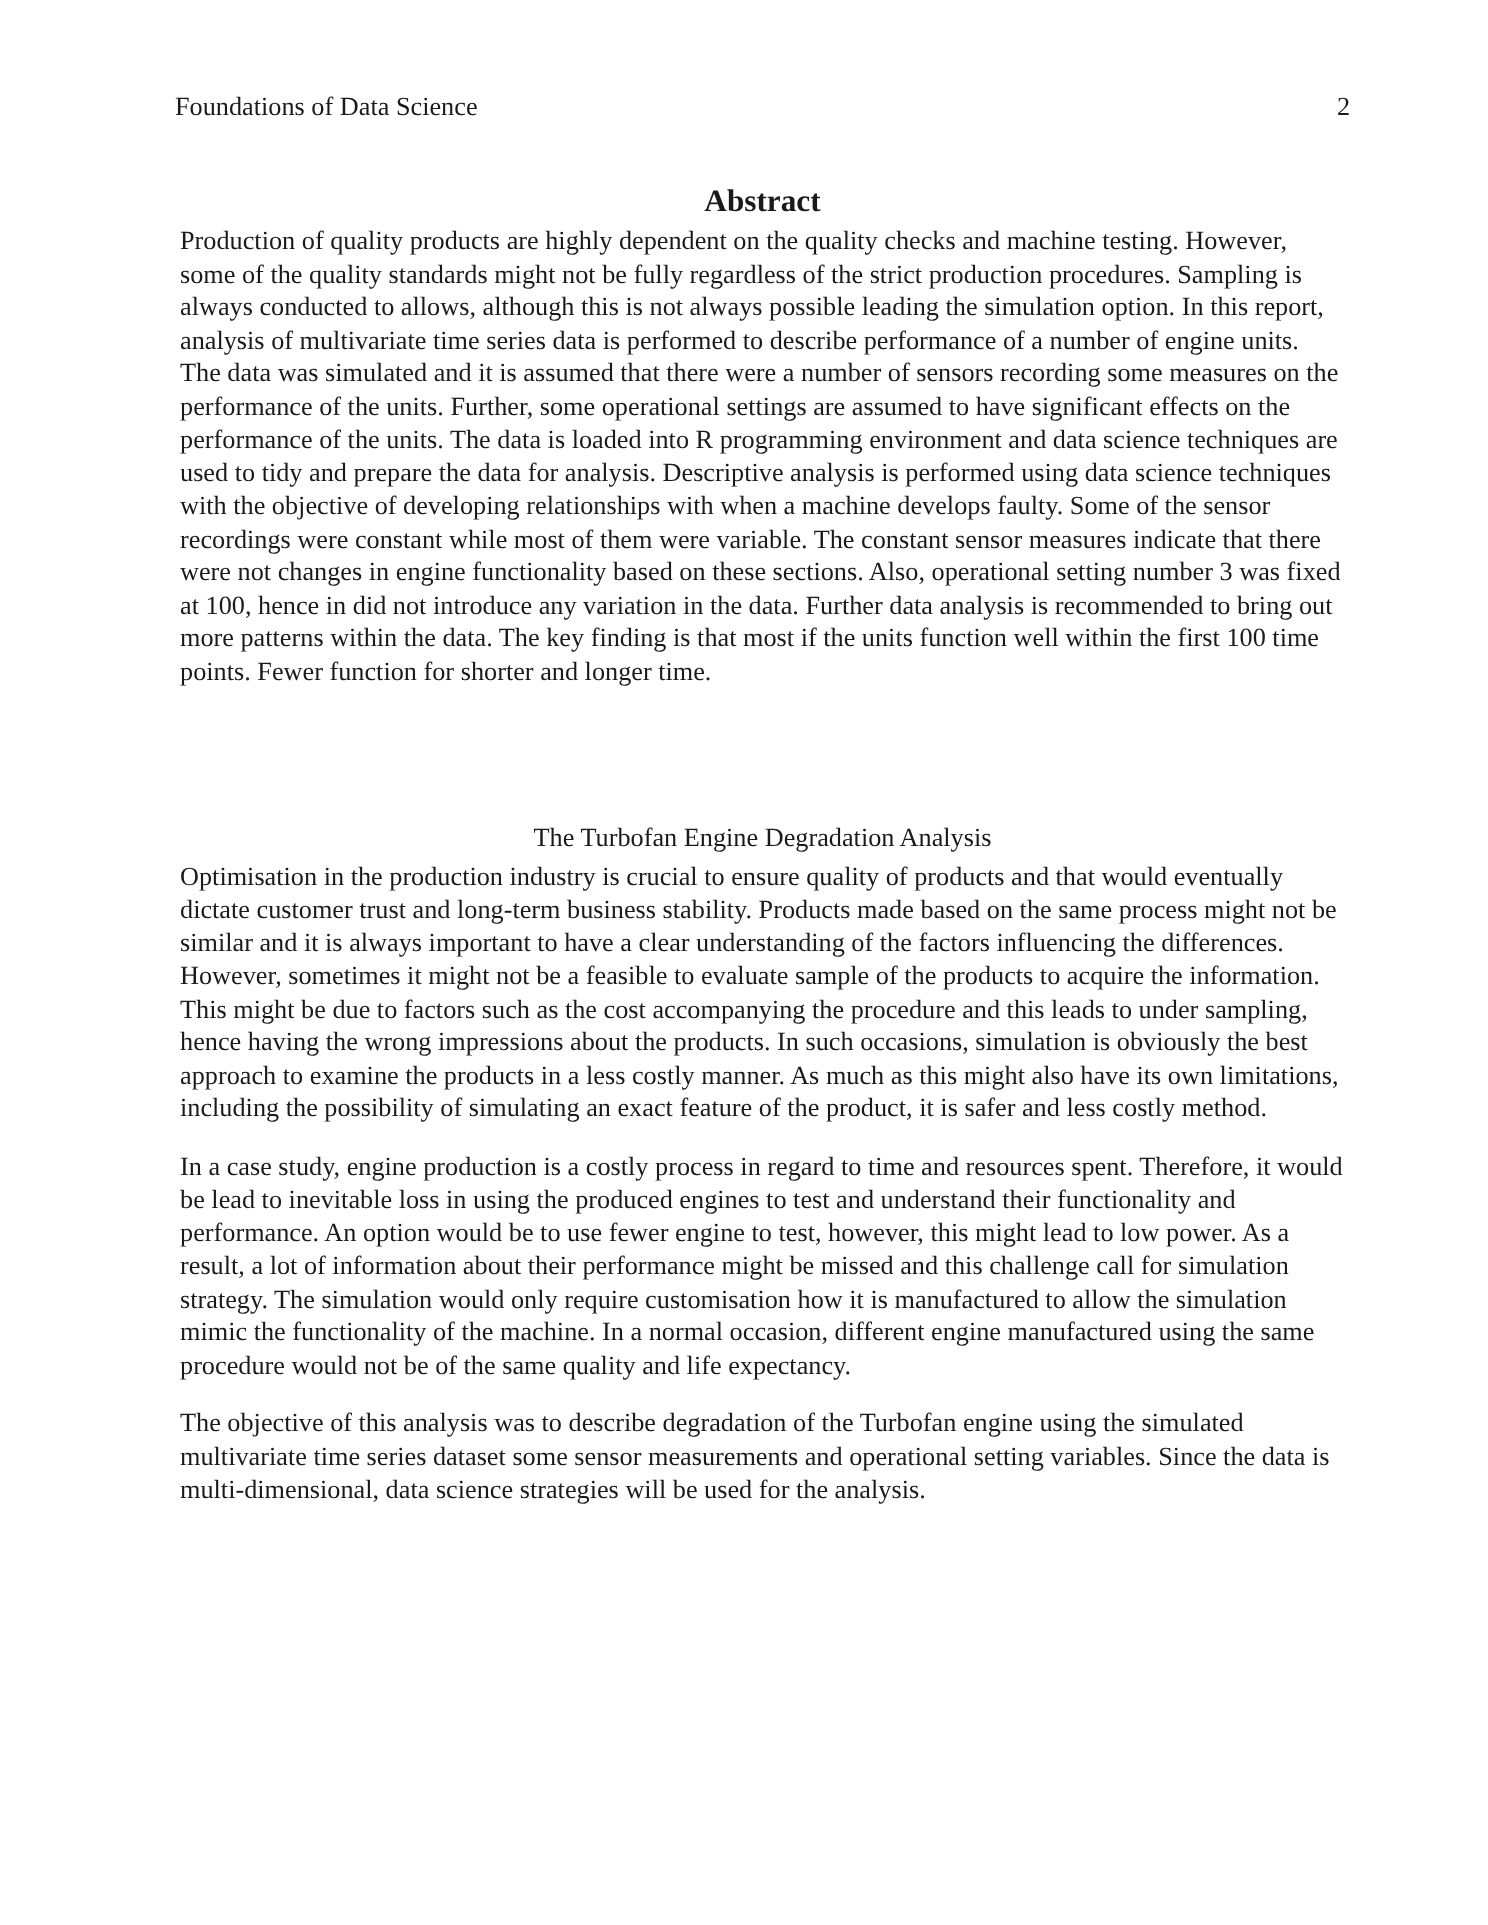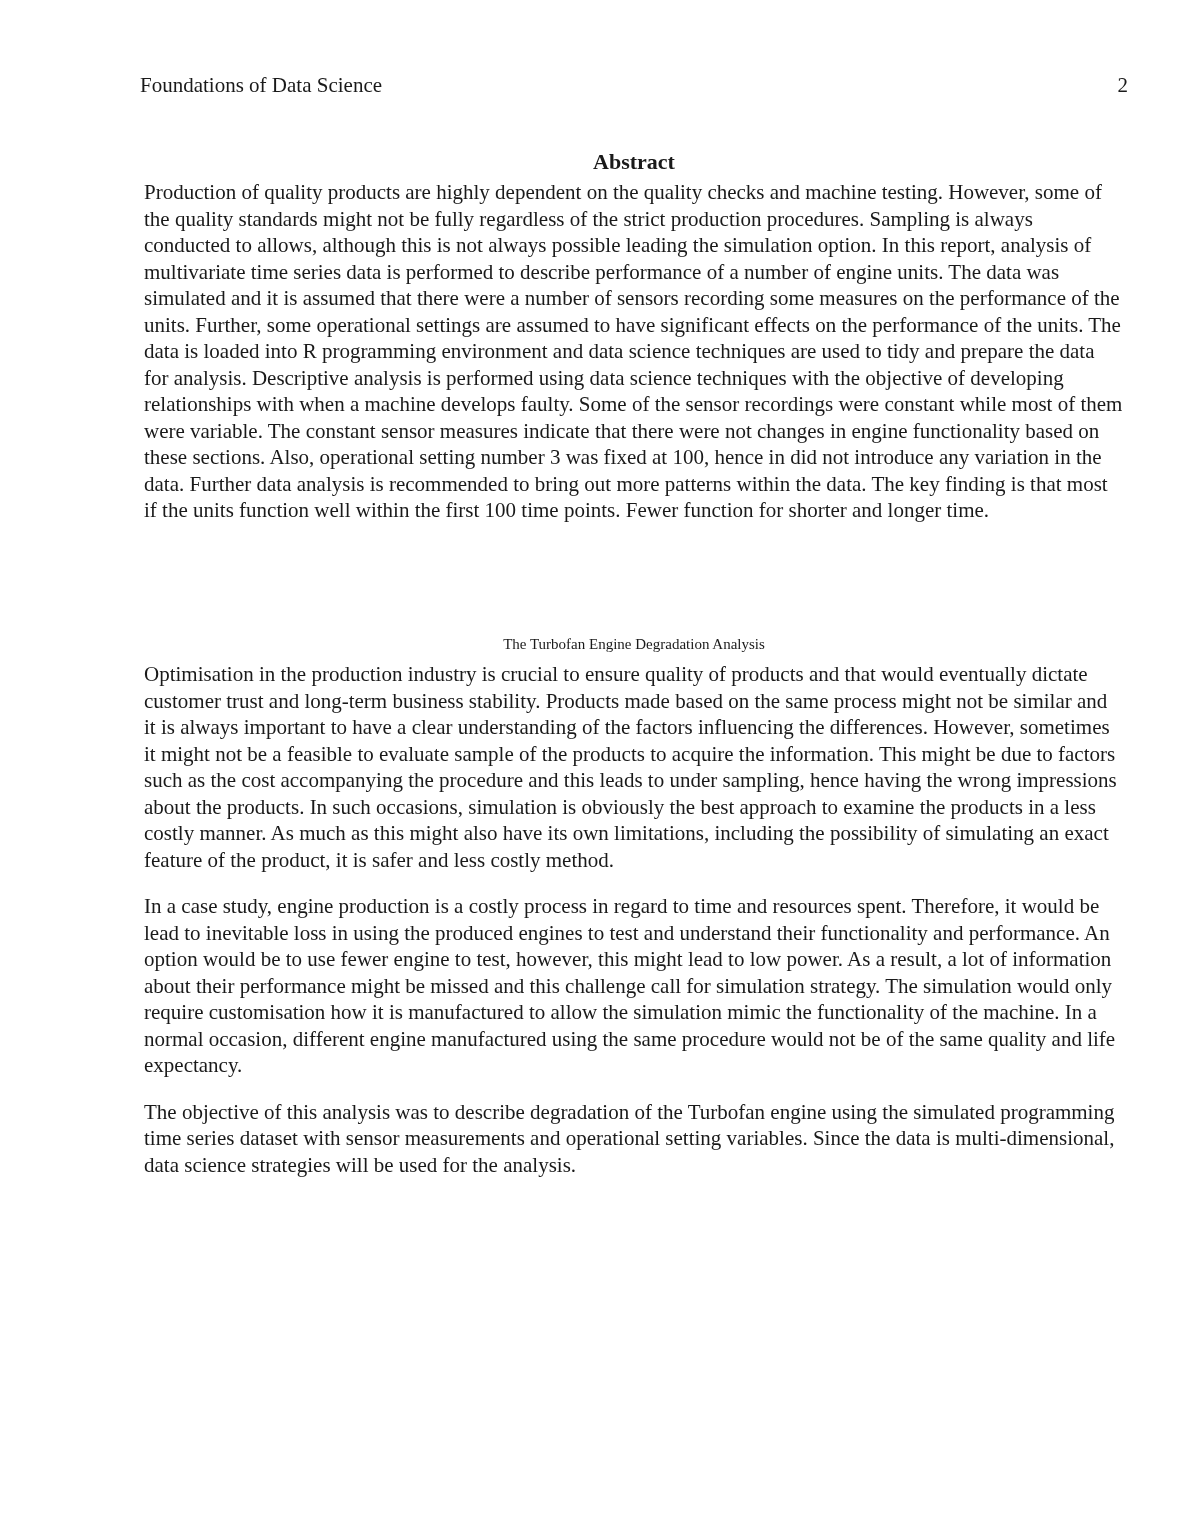--- a/index.html
+++ b/index.html
@@ -10,50 +10,50 @@
   .page {
     position: relative;
     width: 1190px;
     height: 1540px;
     background: #ffffff;
     color: #1a1a1a;
     font-family: "Liberation Serif", "DejaVu Serif", serif;
     font-size: 21px;
     line-height: 26.5px;
     box-sizing: border-box;
-    padding: 72px 62px 0 140px;
+    padding: 72px 110px 0 140px;
     overflow: hidden;
   }
   .running-head {
     display: flex;
     justify-content: space-between;
     align-items: baseline;
   }
   .heading-center {
     text-align: center;
     font-weight: bold;
     margin: 0;
-    font-size: 22px;
+    font-size: 25px;
     line-height: 26.5px;
   }
   .abstract-heading {
     margin-top: 50px;
   }
   p.doc-par {
     margin: 4px;
     text-align: left;
   }
   .abstract-body {
     margin-top: 5px;
   }
   .paper-title {
     text-align: center;
     font-weight: normal;
     margin: 107px 0 0 0;
-    font-size: 15px;
+    font-size: 21px;
     line-height: 26.5px;
   }
   .intro-heading {
     margin-top: 0;
   }
   .body-par {
     margin-top: 0;
   }
   .body-par + .body-par {
     margin-top: 20px;
@@ -73,15 +73,15 @@
 
   <p class="doc-par abstract-body">Production of quality products are highly dependent on the quality checks and machine testing. However, some of the quality standards might not be fully regardless of the strict production procedures. Sampling is always conducted to allows, although this is not always possible leading the simulation option. In this report, analysis of multivariate time series data is performed to describe performance of a number of engine units. The data was simulated and it is assumed that there were a number of sensors recording some measures on the performance of the units. Further, some operational settings are assumed to have significant effects on the performance of the units. The data is loaded into R programming environment and data science techniques are used to tidy and prepare the data for analysis. Descriptive analysis is performed using data science techniques with the objective of developing relationships with when a machine develops faulty. Some of the sensor recordings were constant while most of them were variable. The constant sensor measures indicate that there were not changes in engine functionality based on these sections. Also, operational setting number 3 was fixed at 100, hence in did not introduce any variation in the data. Further data analysis is recommended to bring out more patterns within the data. The key finding is that most if the units function well within the first 100 time points. Fewer function for shorter and longer time.</p>
 
   <h1 class="paper-title">The Turbofan Engine Degradation Analysis</h1>
 
 
   <p class="doc-par body-par">Optimisation in the production industry is crucial to ensure quality of products and that would eventually dictate customer trust and long-term business stability. Products made based on the same process might not be similar and it is always important to have a clear understanding of the factors influencing the differences. However, sometimes it might not be a feasible to evaluate sample of the products to acquire the information. This might be due to factors such as the cost accompanying the procedure and this leads to under sampling, hence having the wrong impressions about the products. In such occasions, simulation is obviously the best approach to examine the products in a less costly manner. As much as this might also have its own limitations, including the possibility of simulating an exact feature of the product, it is safer and less costly method.</p>
 
   <p class="doc-par body-par">In a case study, engine production is a costly process in regard to time and resources spent. Therefore, it would be lead to inevitable loss in using the produced engines to test and understand their functionality and performance. An option would be to use fewer engine to test, however, this might lead to low power. As a result, a lot of information about their performance might be missed and this challenge call for simulation strategy. The simulation would only require customisation how it is manufactured to allow the simulation mimic the functionality of the machine. In a normal occasion, different engine manufactured using the same procedure would not be of the same quality and life expectancy.</p>
 
-  <p class="doc-par body-par">The objective of this analysis was to describe degradation of the Turbofan engine using the simulated programming time series dataset with sensor measurements and operational setting variables. Since the data is multi-dimensional, data science strategies will be used for the analysis.</p>
+  <p class="doc-par body-par">The objective of this analysis was to describe degradation of the Turbofan engine using the simulated multivariate time series dataset some sensor measurements and operational setting variables. Since the data is multi-dimensional, data science strategies will be used for the analysis.</p>
 
 </div>
 
 </body></html>

